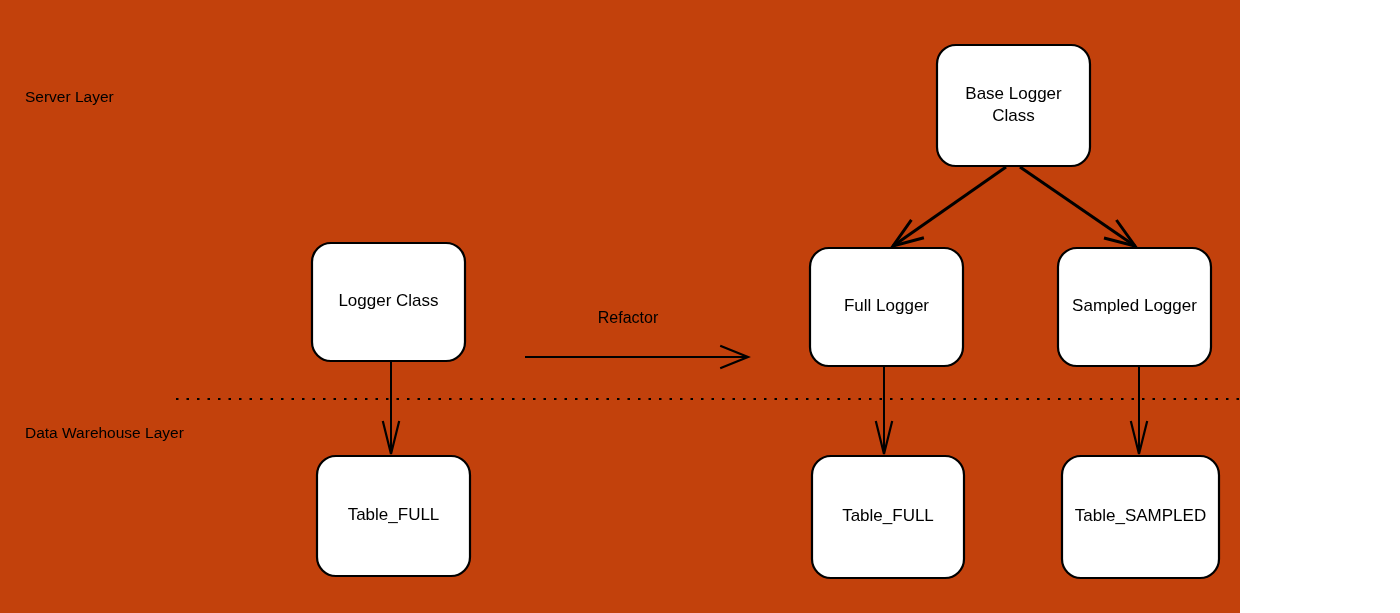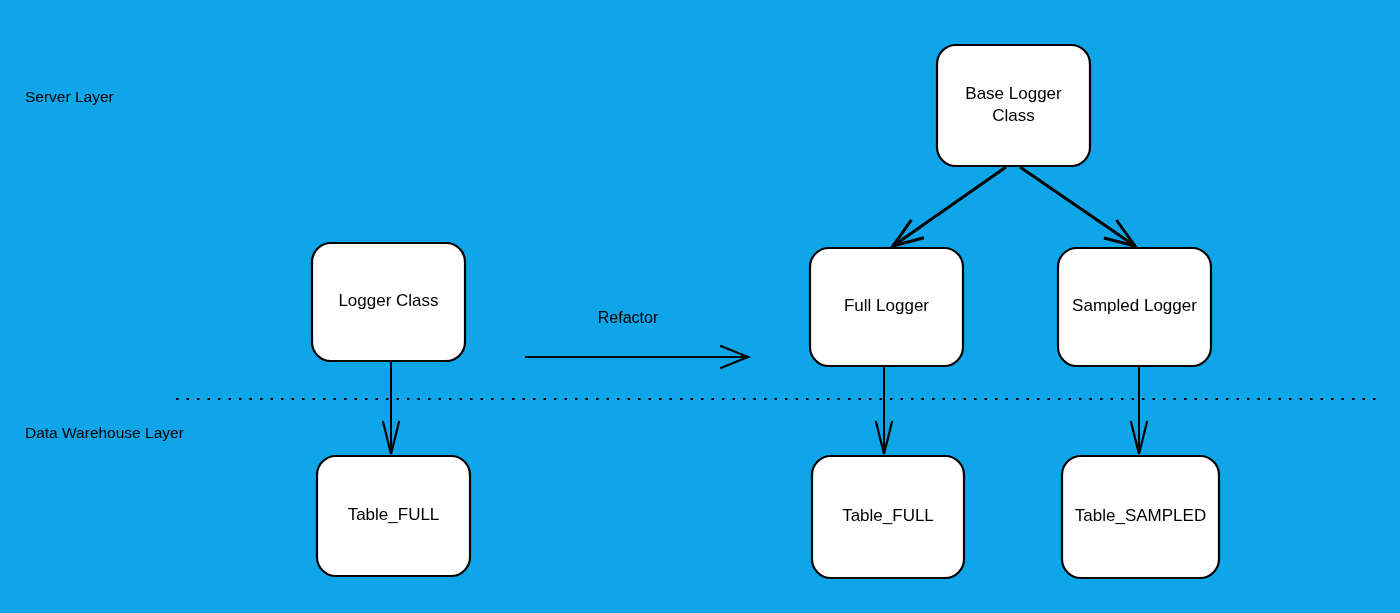--- a/index.html
+++ b/index.html
@@ -2,23 +2,23 @@
 <html><head>
 <meta charset="utf-8">
 <style>
   html, body {
     margin: 0;
     padding: 0;
     background: #ffffff;
   }
   #canvas {
     position: relative;
-    width: 1400px;
+    width: 1240px;
     height: 613px;
-    background: #0ea5e9;
+    background: #c2410c;
     font-family: "Liberation Sans", sans-serif;
     overflow: hidden;
   }
   svg#diagram {
     position: absolute;
     top: 0;
     left: 0;
     width: 1400px;
     height: 613px;
   }

